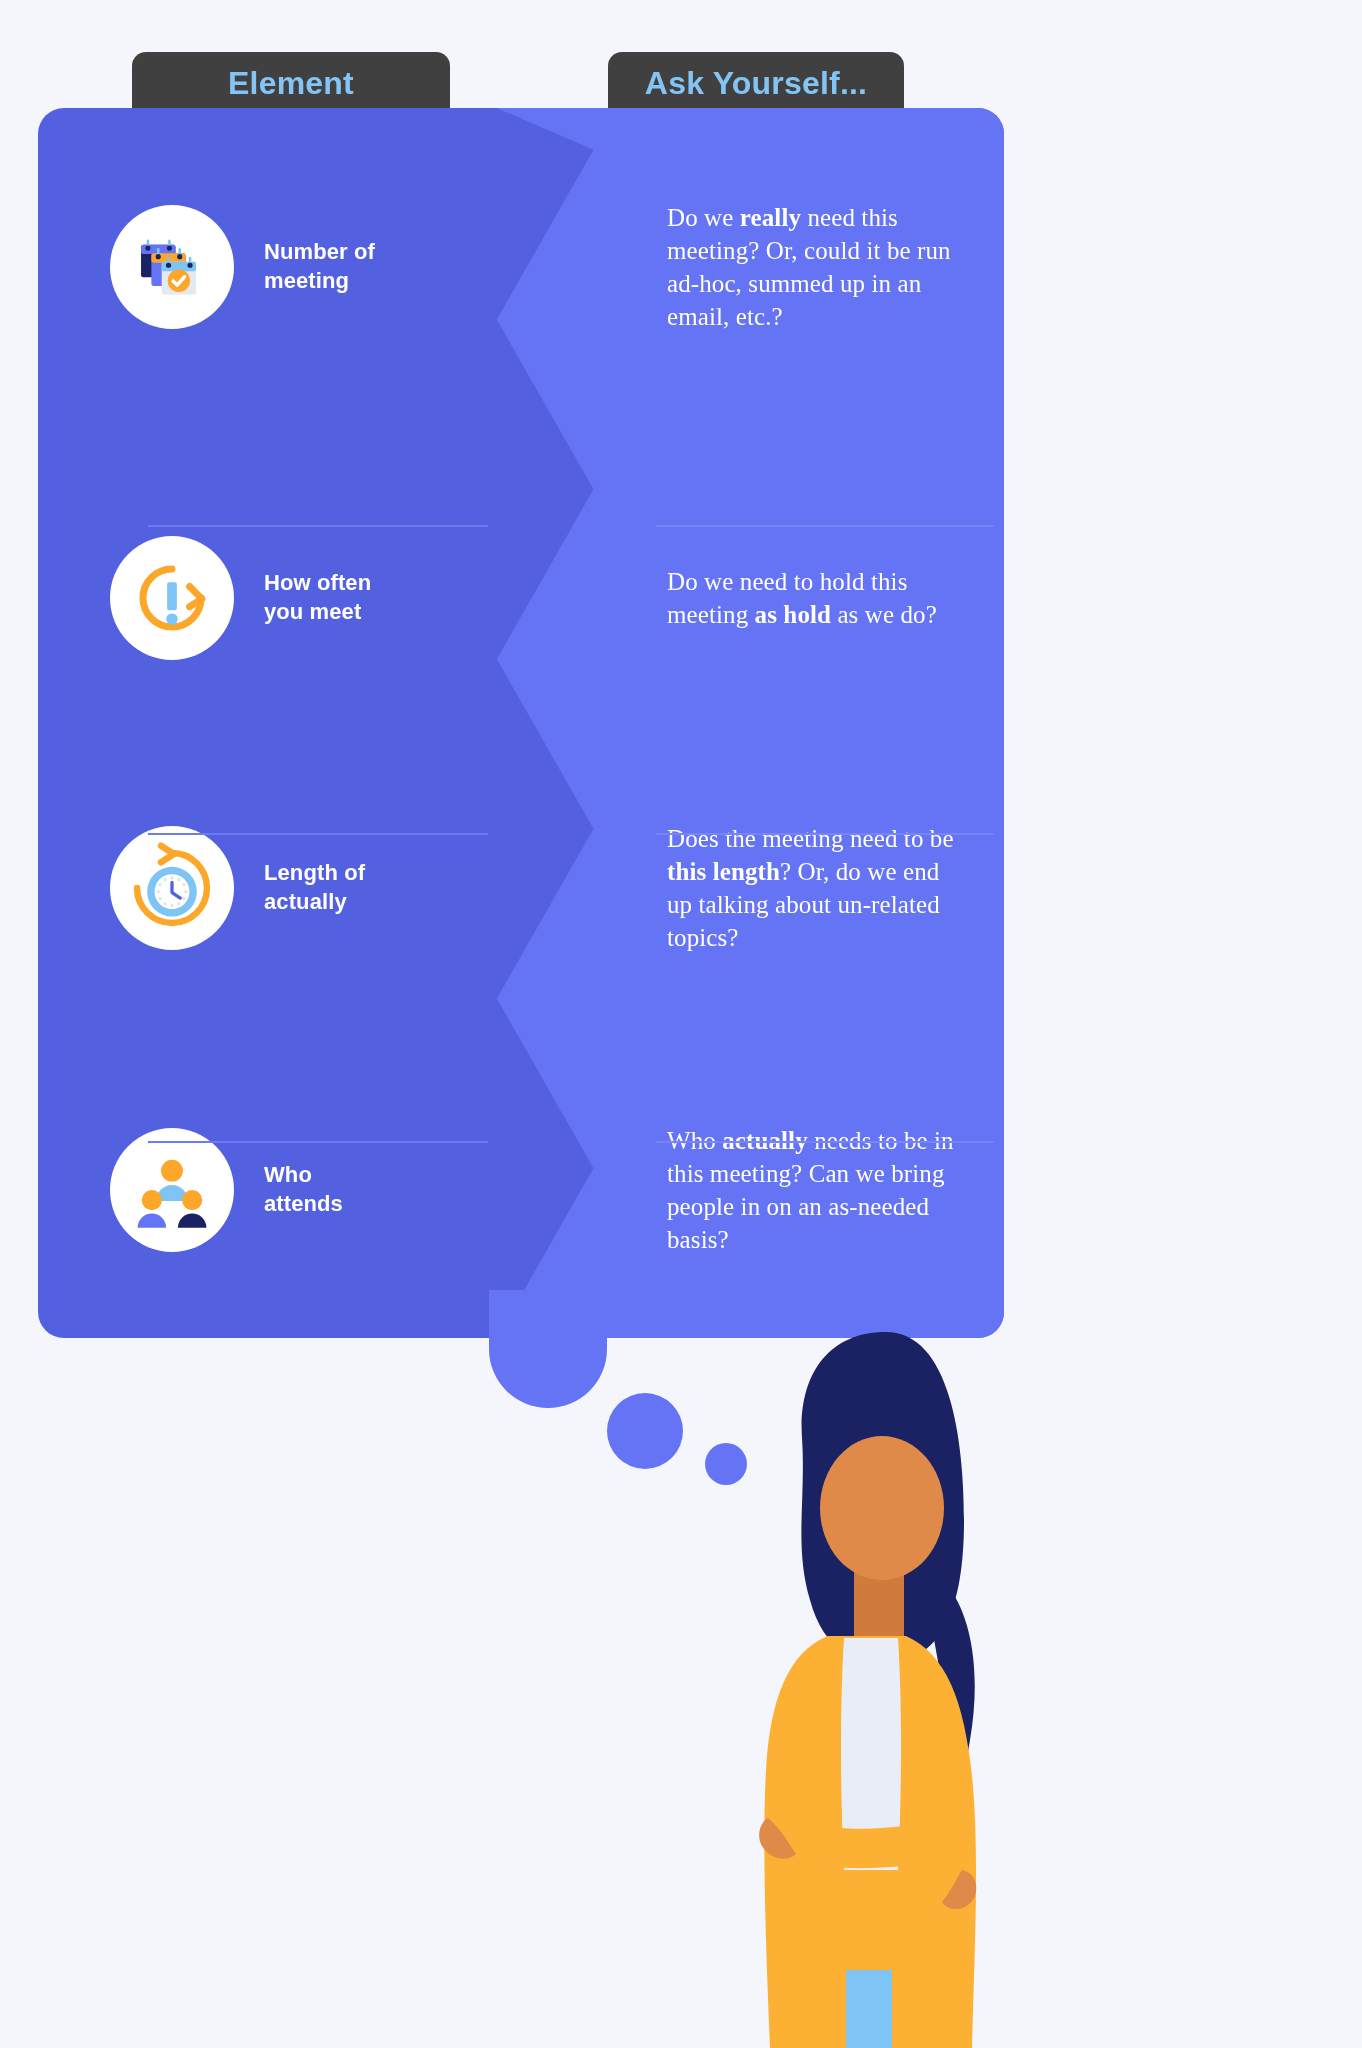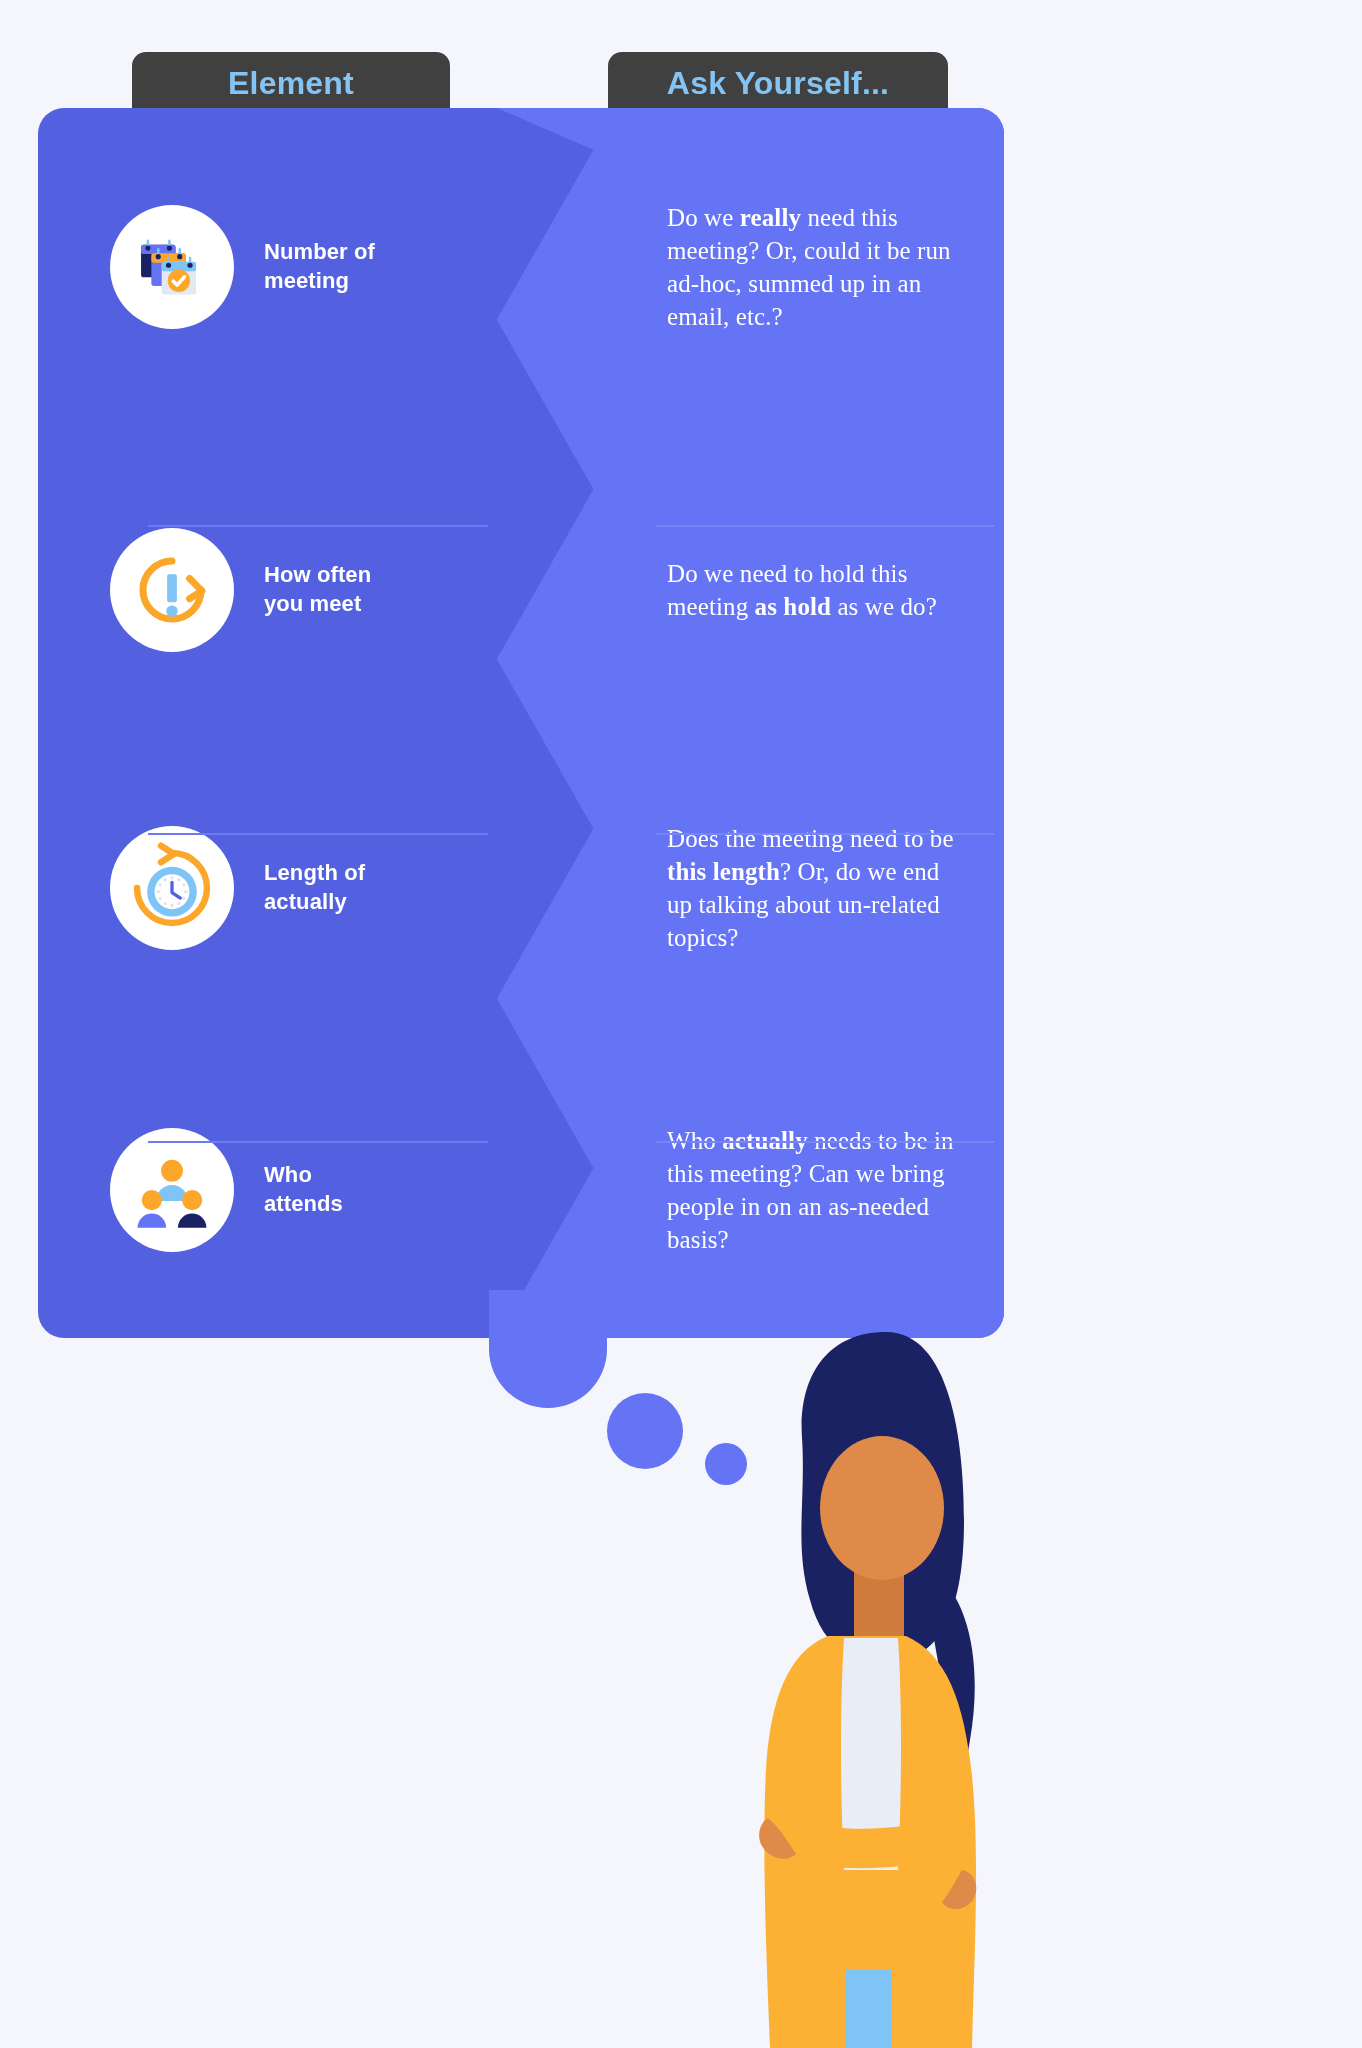--- a/index.html
+++ b/index.html
@@ -12,37 +12,37 @@
   .stage{position:absolute;inset:0;}
 
   
   .hdr{
     position:absolute;top:52px;height:62px;
     background:#404040;border-radius:14px 14px 0 0;
     display:flex;align-items:center;justify-content:center;
     color:#84c4f4;font-size:32px;font-weight:bold;letter-spacing:.2px;
   }
   .hdr-element{left:132px;width:318px;}
-  .hdr-ask{left:608px;width:340px;}
+  .hdr-ask{left:608px;width:296px;}
 
   
   .card{
     position:absolute;left:38px;top:108px;width:966px;height:1230px;
     background:#5361e0;border-radius:26px;overflow:hidden;
   }
   .chev{
     position:absolute;left:0;top:0;width:100%;height:100%;
     background:#6574f5;
     clip-path:polygon(47.5% 0%, 100% 0%, 100% 100%, 47.5% 100%, 57.5% 86.2%, 47.5% 72.4%, 57.5% 58.6%, 47.5% 44.8%, 57.5% 31.0%, 47.5% 17.2%, 57.5% 3.4%);
   }
 
   .rows{position:absolute;inset:0;}
   .row{position:absolute;left:0;width:100%;display:flex;}
   .row-0{top:0;height:318px;}
-  .row-1{top:328px;height:308px;}
+  .row-1{top:336px;height:308px;}
   .row-2{top:626px;height:308px;}
   .row-3{top:934px;height:296px;}
 
   .col-left{
     position:relative;width:455px;flex:none;
     display:flex;align-items:center;padding-left:72px;box-sizing:border-box;
   }
   .col-right{
     position:relative;flex:1;
     display:flex;align-items:center;padding-left:174px;padding-right:44px;

